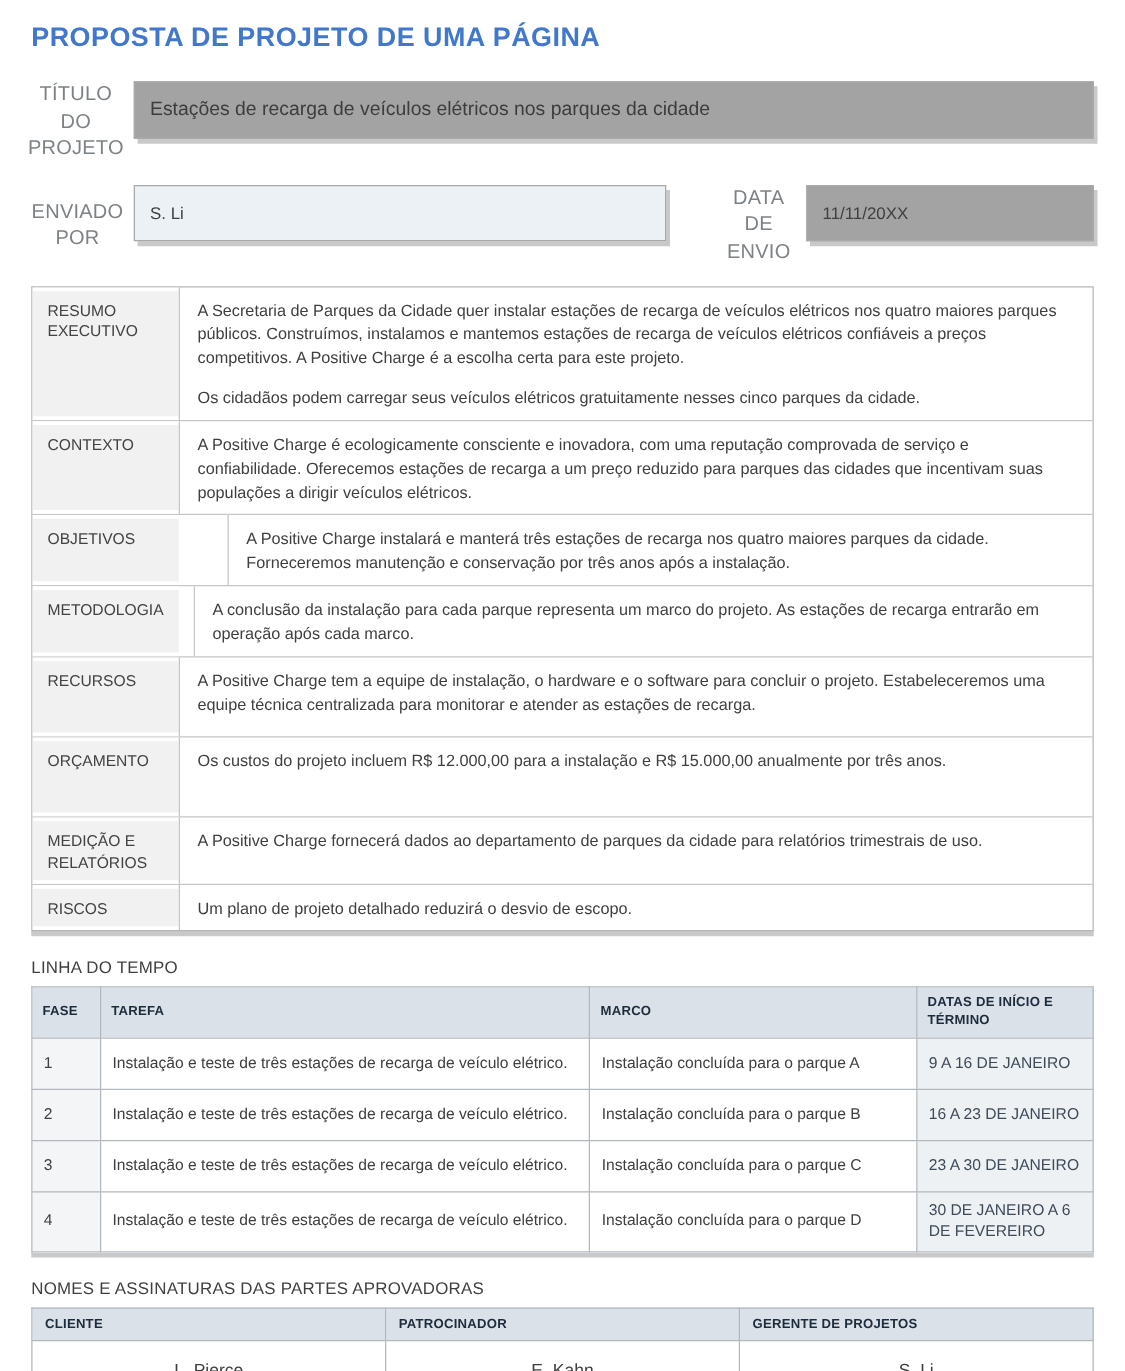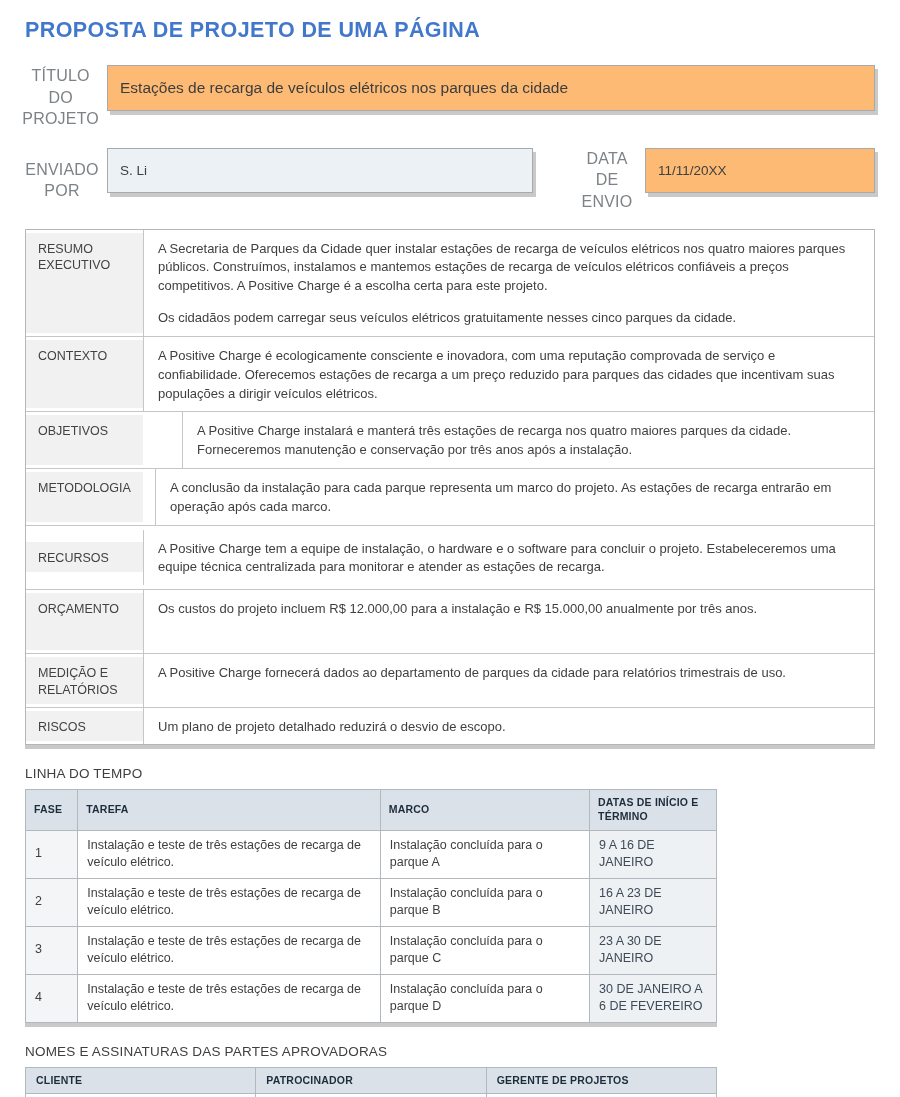--- a/index.html
+++ b/index.html
@@ -7,51 +7,51 @@
   body { font-family:"Liberation Sans", sans-serif; color:#3f3f3f; }
   .page { width:900px; height:1097px; background:#fff; position:relative; padding:18px 25px 0 25px; overflow:hidden; }
 
   
   .page-title { font-size:21.5px; font-weight:bold; color:#4178cb; letter-spacing:0.4px; margin-bottom:22px; }
 
   
   .form-row { display:flex; align-items:stretch; margin-bottom:18px; }
   .flabel { width:82px; flex:0 0 82px; text-align:center; font-size:16px; line-height:1.35; color:#7d8286;
             display:flex; flex-direction:column; justify-content:center; align-items:flex-end; padding-right:8px; letter-spacing:0.2px; }
-  .fbox { border:1px solid #a9a9a9; box-shadow:3px 4px 0 #c9c9c9; background:#fdba74;
+  .fbox { border:1px solid #a9a9a9; box-shadow:3px 4px 0 #c9c9c9; background:#a3a3a3;
           display:flex; align-items:center; padding:8px 12px; }
   .fbox.tint { background:#ebf1f5; }
   .title-box { flex:1; height:46px; font-size:15.5px; color:#3d3d3d; }
   .row2 { margin-bottom:16px; }
   .enviado-box { width:426px; height:45px; font-size:13.5px; }
   .date-label { width:68px; flex:0 0 68px; margin-left:auto; }
   .date-box { width:230px; height:45px; font-size:13.5px; }
 
   
   .main-table { border:1px solid #b6b6b6; box-shadow:0 4px 0 #c9c9c9; margin-top:2px; }
   .srow { display:flex; }
   .srow + .srow { border-top:1px solid #c6c6c6; }
   .slabel { width:117px; flex:0 0 117px; background:#f1f1f1; box-shadow:inset 0 3px 0 #ffffff, inset 0 -3px 0 #ffffff;
             padding:11px 6px 8px 12px; font-size:12.5px; line-height:1.35; color:#424242; }
   .scontent { flex:1; border-left:1px solid #c6c6c6; padding:10px 16px 8px 14px; font-size:13px; line-height:1.45; color:#3f3f3f; }
   .scontent p + p { margin-top:13px; }
   .srow:nth-child(1){ min-height:96px; }
   .srow:nth-child(2){ min-height:74px; }
   .srow:nth-child(3){ min-height:56px;gap:39px; }
   .srow:nth-child(4){ min-height:54px;gap:12px; }
-  .srow:nth-child(5){ min-height:64px;align-items:center; }
+  .srow:nth-child(5){ min-height:64px; }
   .srow:nth-child(6){ min-height:64px; }
   .srow:nth-child(7){ min-height:52px; }
   .srow:nth-child(8){ min-height:37px; }
 
   
   .sec-heading { font-size:13.5px; color:#3f3f3f; margin:21px 0 8px 0; letter-spacing:0.2px; }
 
   
-  table { border-collapse:collapse; width:692px; box-shadow:0 4px 0 #c9c9c9; }
+  table { border-collapse:collapse; width:850px; box-shadow:0 4px 0 #c9c9c9; }
   th, td { border:1px solid #b2b8be; }
   th { background:#dbe1e8; color:#1d2c3d; font-size:10.5px; text-align:left; padding:6px 8px; line-height:1.3; letter-spacing:0.2px; }
   .timeline td { font-size:12.5px; color:#3f3f3f; padding:6px 9px; line-height:1.4; vertical-align:middle; background:#fff; }
   .timeline td.c-fase { background:#f3f5f7; }
   .timeline td.c-datas { background:#edf1f4; color:#3e4a58; }
   .col-fase { width:55px; }
   .col-tarefa { width:392px; }
   .col-marco { width:262px; }
   .col-datas { width:141px; }
   .timeline tbody tr { height:41px; }

